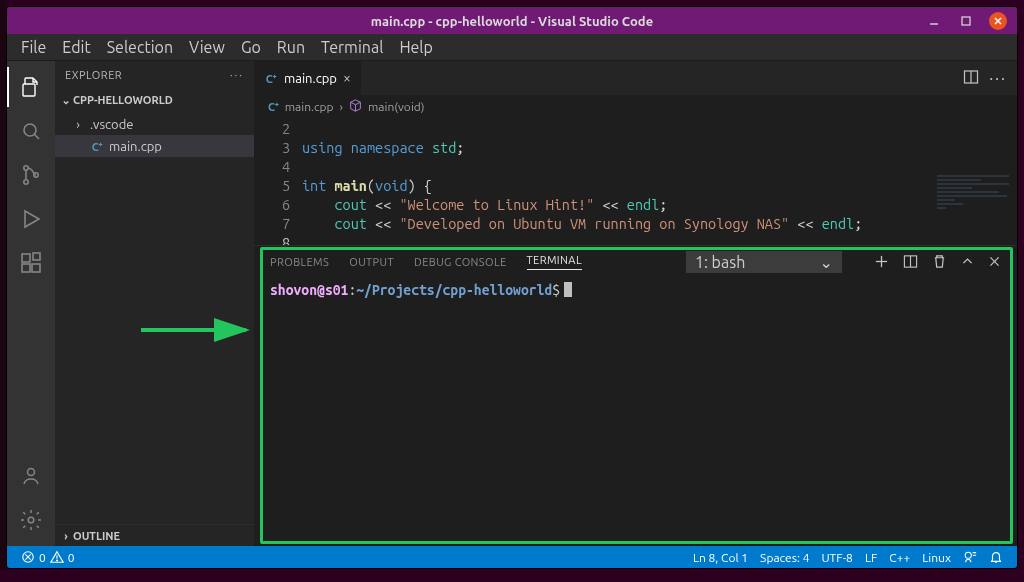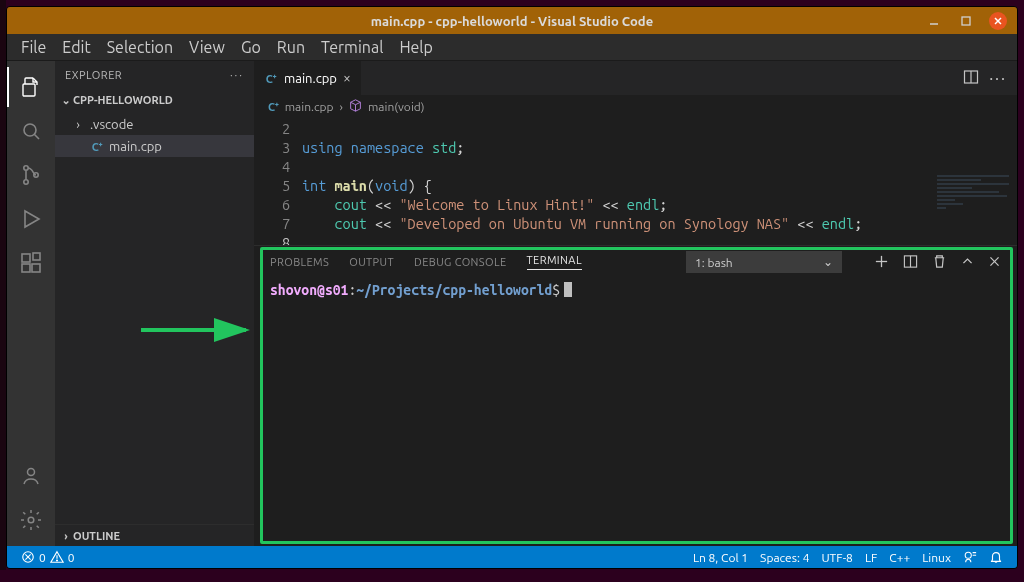--- a/index.html
+++ b/index.html
@@ -1,19 +1,19 @@
 <!DOCTYPE html>
 <html><head>
 <meta charset="utf-8">
 <style>
   * { box-sizing: border-box; margin: 0; padding: 0; }
   html, body { width: 1024px; height: 582px; overflow: hidden; font-family: "Ubuntu", "Segoe UI", Arial, sans-serif; background: #2c001e; }
   .window { position: absolute; left: 6px; top: 6px; width: 1012px; height: 563px; background: #1e1e1e; border: 1px solid #000; border-radius: 4px; overflow: hidden; display: flex; flex-direction: column; }
   
-  .titlebar { height: 27px; background: #a16207; display: flex; align-items: center; font-size: 13px; color: #dadada; position: relative; }
+  .titlebar { height: 27px; background: #701a75; display: flex; align-items: center; font-size: 13px; color: #dadada; position: relative; }
   .titlebar .title { flex: 1; text-align: center; font-weight: 600; }
   .titlebar .win-controls { position: absolute; right: 4px; top: 0; height: 100%; display: flex; align-items: center; gap: 14px; padding-right: 6px; }
   .win-btn { width: 18px; height: 18px; display: flex; align-items: center; justify-content: center; cursor: pointer; }
   .win-btn.close { width: 18px; height: 18px; border-radius: 50%; background: #e95420; color: #fff; }
   .win-btn svg { display: block; }
   
   .menubar { height: 27px; background: #2c2c2c; display: flex; align-items: center; padding: 0 6px; font-size: 16px; color: #cccccc; border-bottom: 1px solid #1b1b1b; }
   .menubar .menu-item { padding: 4px 8px; cursor: pointer; }
   
   .main-area { flex: 1; display: flex; min-height: 0; }
@@ -60,21 +60,21 @@
   .minimap .mm-line { height: 2px; margin: 2px 8px; background: #3a4a5a; }
   
   .panel-wrap { position: relative; }
   .panel-border { position: absolute; left: 6px; right: 4px; top: 2px; bottom: 2px; border: 3px solid #22c55e; pointer-events: none; border-radius: 2px; }
   .green-arrow { position: absolute; left: -118px; top: 70px; }
   .panel { height: 301px; background: #1e1e1e; display: flex; flex-direction: column; border-top: 1px solid #2d2d2d; position: relative; }
   .panel-tabs { height: 32px; display: flex; align-items: center; padding: 0 16px; gap: 20px; font-size: 11px; color: #8a8a8a; }
   .panel-tabs .pt { cursor: pointer; letter-spacing: 0.4px; }
   .panel-tabs .pt.active { color: #e7e7e7; border-bottom: 1px solid #e7e7e7; padding-bottom: 3px; }
   .panel-tabs .spacer { flex: 1; }
-  .term-select { width: 156px; height: 22px; background: #3c3c3c; color: #ccc; border: 1px solid #3c3c3c; display: flex; align-items: center; padding: 0 8px; font-size: 12px; cursor: pointer; justify-content: space-between; }
+  .term-select { width: 156px; height: 22px; background: #3c3c3c; color: #ccc; border: 1px solid #3c3c3c; display: flex; align-items: center; padding: 0 8px; font-size: 16px; cursor: pointer; justify-content: space-between; }
   .panel-actions { display: flex; align-items: center; gap: 14px; color: #c5c5c5; margin-left: 12px; }
   .panel-actions .ic { cursor: pointer; }
   .terminal-body { flex: 1; padding: 4px 16px; font-family: "Ubuntu Mono","Consolas",monospace; font-size: 14px; color: #ccc; }
   .prompt-user { color: #f0abfc; font-weight: 700; }
   .prompt-path { color: #729fcf; font-weight: 700; }
   .cursor-block { display: inline-block; width: 8px; height: 15px; background: #bfbfbf; vertical-align: -2px; margin-left: 4px; }
   
   .statusbar { height: 22px; background: #007acc; color: #fff; display: flex; align-items: center; font-size: 12px; padding: 0 8px; }
   .status-item { display: flex; align-items: center; gap: 4px; padding: 0 6px; cursor: pointer; height: 100%; }
   .status-spacer { flex: 1; }

